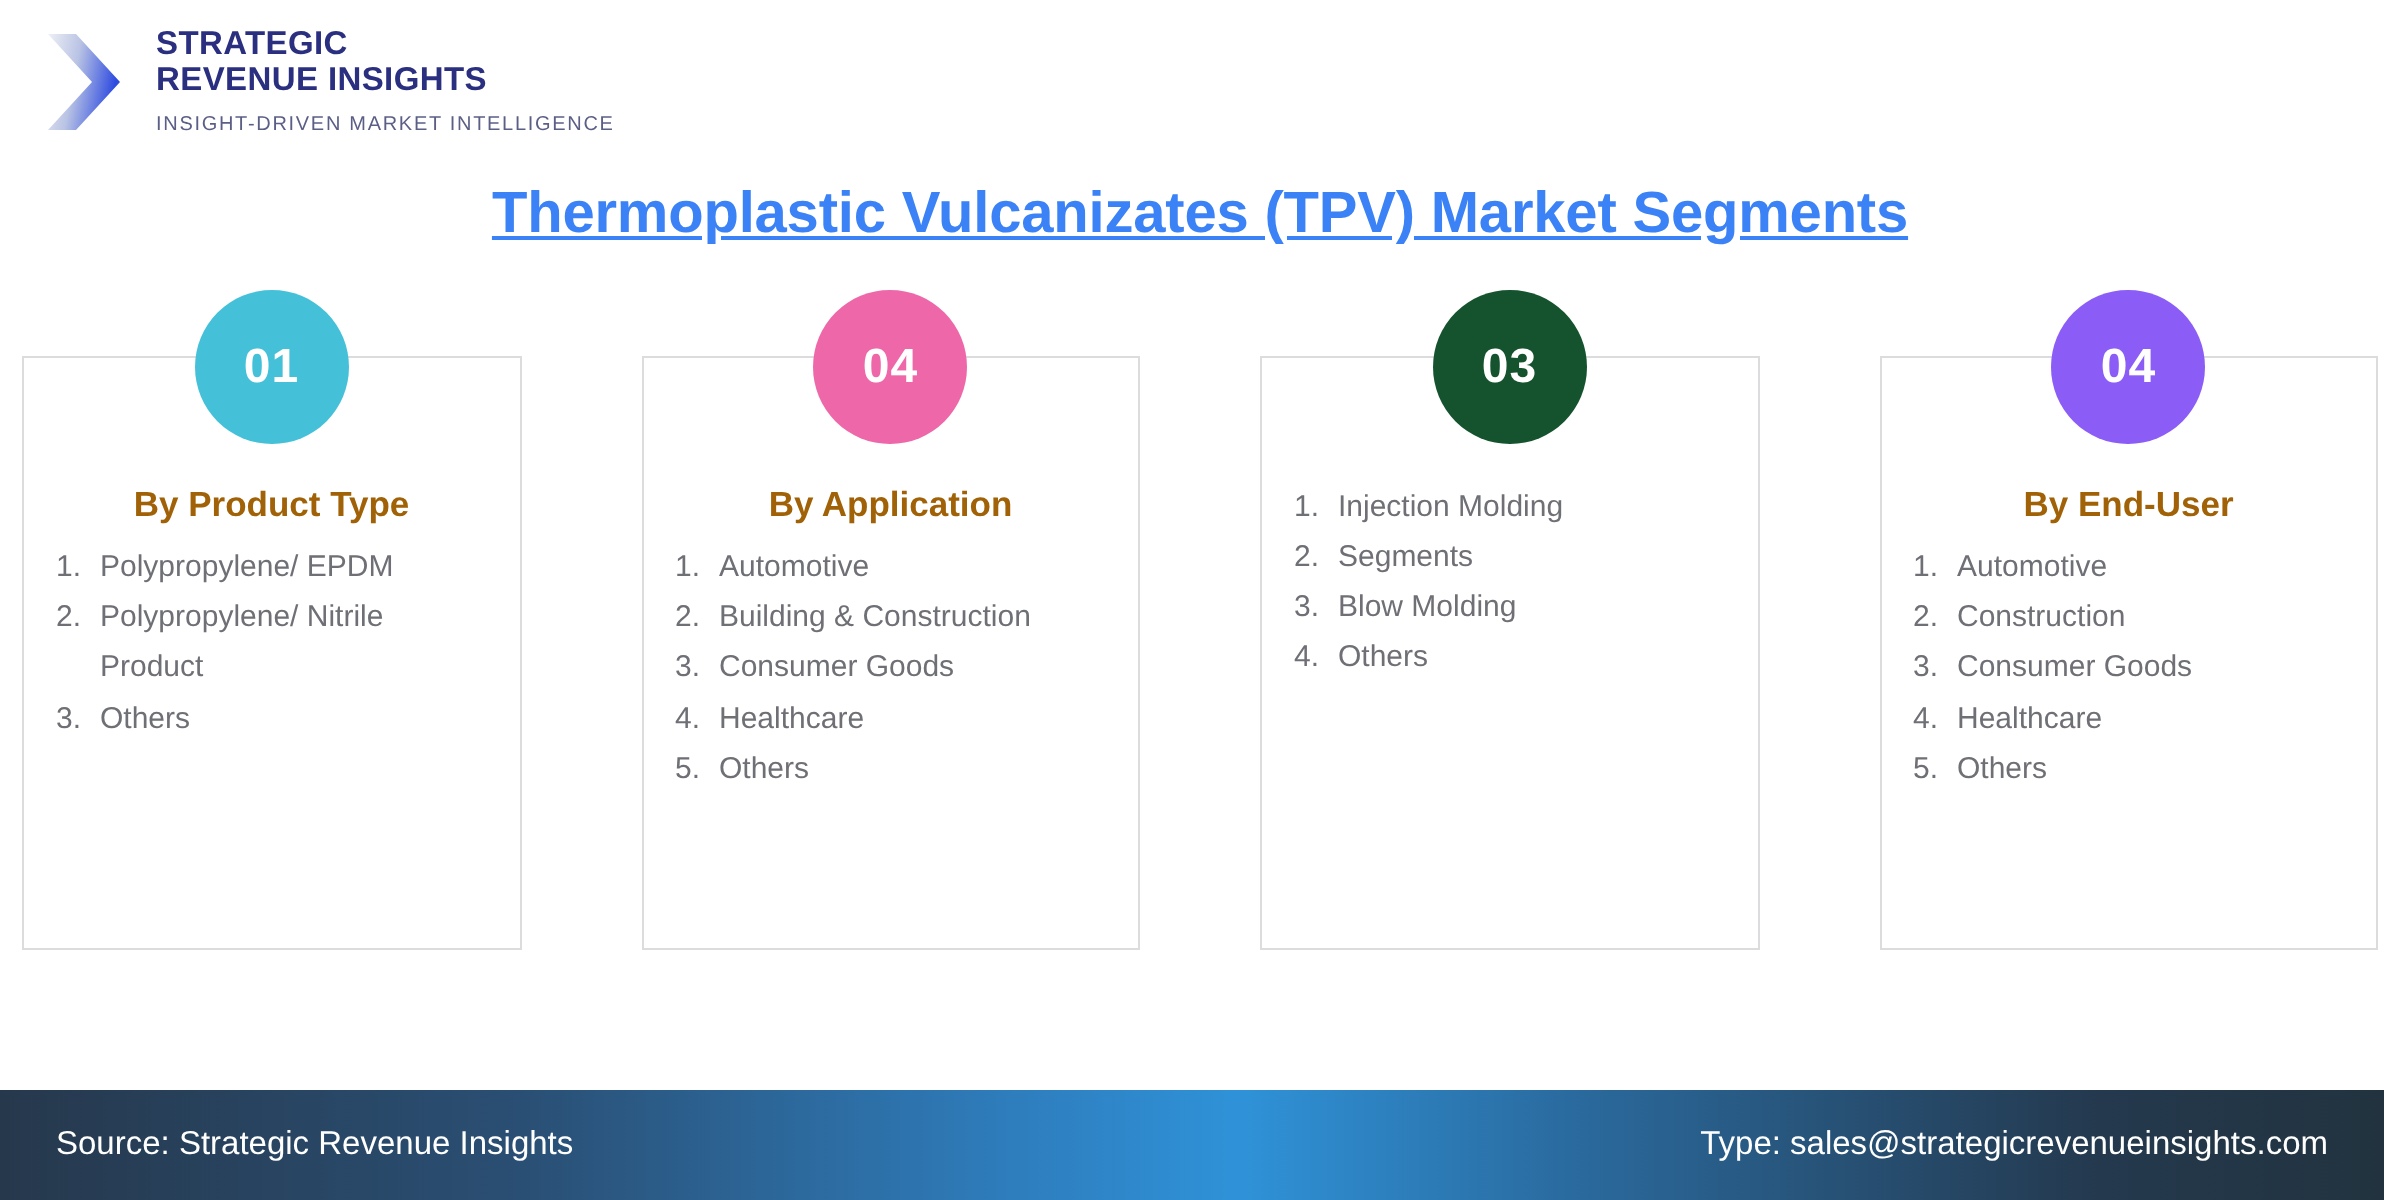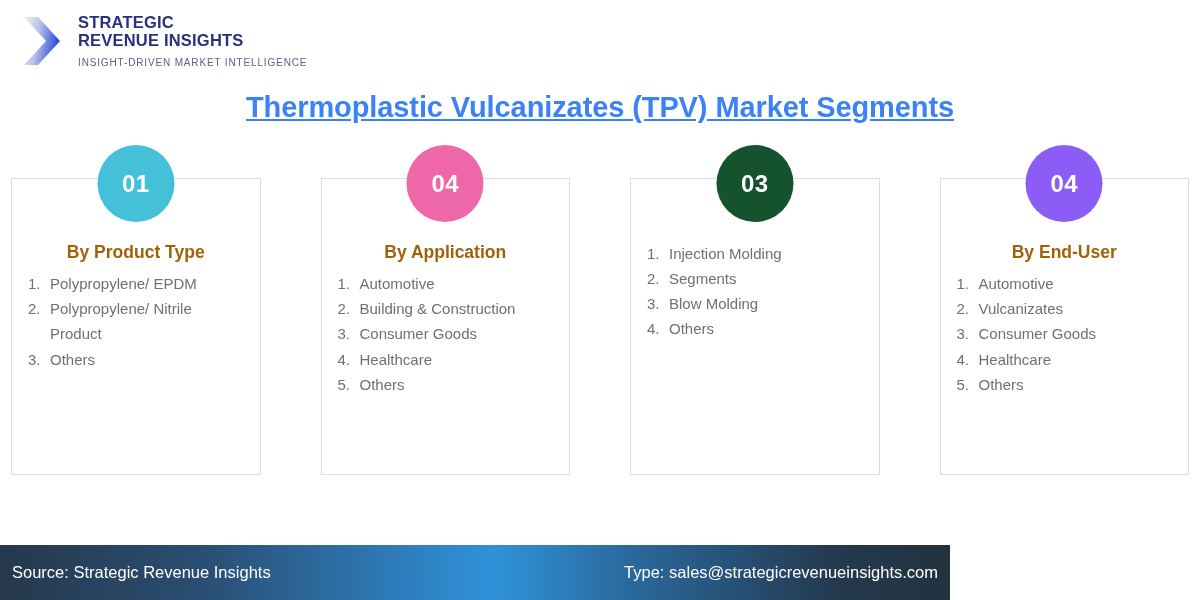--- a/index.html
+++ b/index.html
@@ -126,29 +126,29 @@
     display: inline-block;
     width: 22px;
     text-indent: 0;
   }
 
   
   .footer {
     position: absolute;
     left: 0;
     bottom: 0;
-    width: 950px;
+    width: 1192px;
     height: 55px;
     background: linear-gradient(90deg,
       #263murky 0%, #26384c 0%, #2c5f8d 33%, #2e8fd4 50%, #2a5b87 72%, #23374a 100%);
     display: flex;
     align-items: center;
     justify-content: space-between;
     box-sizing: border-box;
-    padding: 0 12px;
+    padding: 0 28px;
   }
   .footer-text {
     color: #ffffff;
     font-size: 16.5px;
   }
 </style>
 </head>
 <body>
 
 <div class="logo-block">
@@ -220,21 +220,21 @@
   </div>
 
   <div class="card">
     <div class="badge" style="background-color: #8b5cf6;">
       <span>04</span>
     </div>
     <div class="card-body">
       <div class="card-heading">By End-User</div>
       <ul class="card-list">
         <li><span class="li-num">1.</span><span>Automotive</span></li>
-        <li><span class="li-num">2.</span><span>Vulcanizates</span></li>
+        <li><span class="li-num">2.</span><span>Construction</span></li>
         <li><span class="li-num">3.</span><span>Consumer Goods</span></li>
         <li><span class="li-num">4.</span><span>Healthcare</span></li>
         <li><span class="li-num">5.</span><span>Others</span></li>
       </ul>
     </div>
   </div>
 
 </div>
 
 <div class="footer" style="background: linear-gradient(90deg, rgb(38, 56, 76) 0%, rgb(42, 79, 116) 22%, rgb(46, 124, 187) 42%, rgb(47, 146, 216) 52%, rgb(42, 106, 158) 66%, rgb(36, 57, 78) 88%, rgb(34, 51, 63) 100%);">

